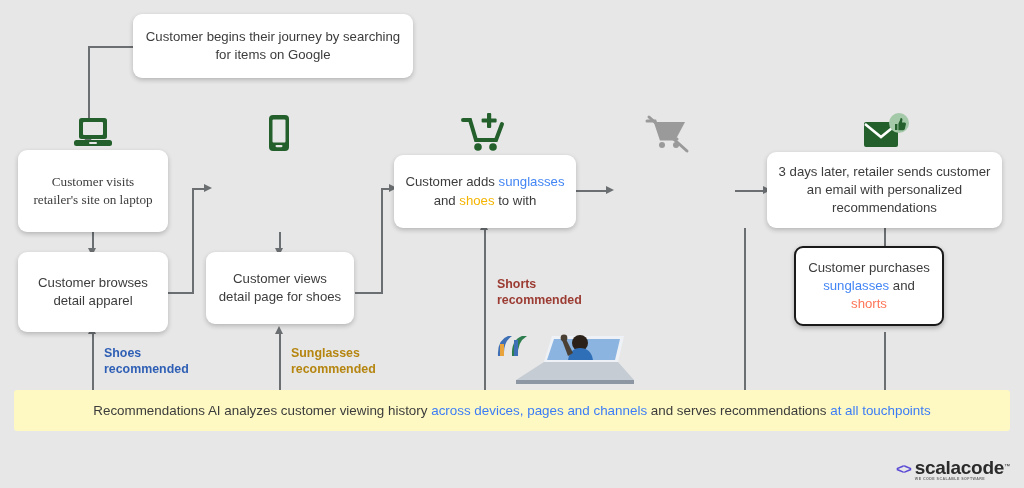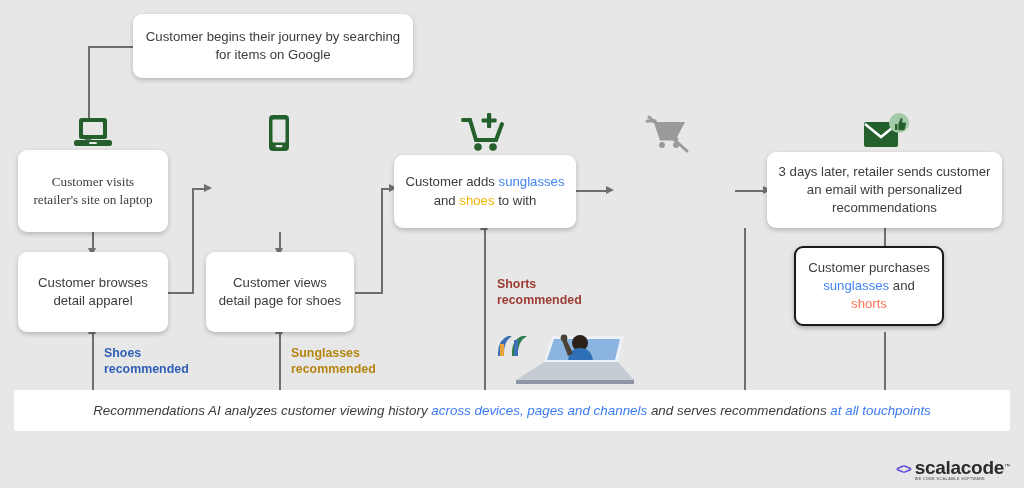--- a/index.html
+++ b/index.html
@@ -60,27 +60,26 @@
     white-space:nowrap;
   }
   .elabel.blue{color:#2f5fb5;}
   .elabel.gold{color:#b5850f;}
   .elabel.brick{color:#9b3b32;}
 
   
   #banner{
     position:absolute;
     left:14px;top:390px;width:996px;height:41px;
-    background:#ffffff;
+    background:#fef9c3;
     border-radius:3px;
     display:flex;align-items:center;justify-content:center;
     font-size:13.4px;color:#3c3c3c;
     z-index:8;
     text-align:center;
-    font-style:italic;
   }
   #banner .w-link{color:#3b7cf6;}
 
   
   #footer{
     position:absolute;right:14px;bottom:6px;
     display:flex;align-items:center;gap:4px;
     z-index:9;
   }
   #logo-mark{
@@ -223,21 +222,21 @@
 
   <div class="box" style="left:18px;top:150px;width:150px;height:82px;font-family:Liberation Serif, serif;">
     <span class="t">Customer visits retailer's site on laptop</span>
   </div>
 
   <div class="box" style="left:18px;top:252px;width:150px;height:80px;">
     <span class="t">Customer browses detail apparel</span>
   </div>
 
 
-  <div class="box" style="left:206px;top:252px;width:148px;height:80px;">
+  <div class="box" style="left:206px;top:252px;width:148px;height:72px;">
     <span class="t">Customer views detail page for shoes</span>
   </div>
 
   <div class="box" style="left:394px;top:155px;width:182px;height:73px;align-items:center;">
     <span class="t">
       <span>Customer adds </span><span class="w-blue">sunglasses</span><br>
       <span>and </span><span class="w-amber">shoes</span><span> to with</span>
     </span>
   </div>
 

